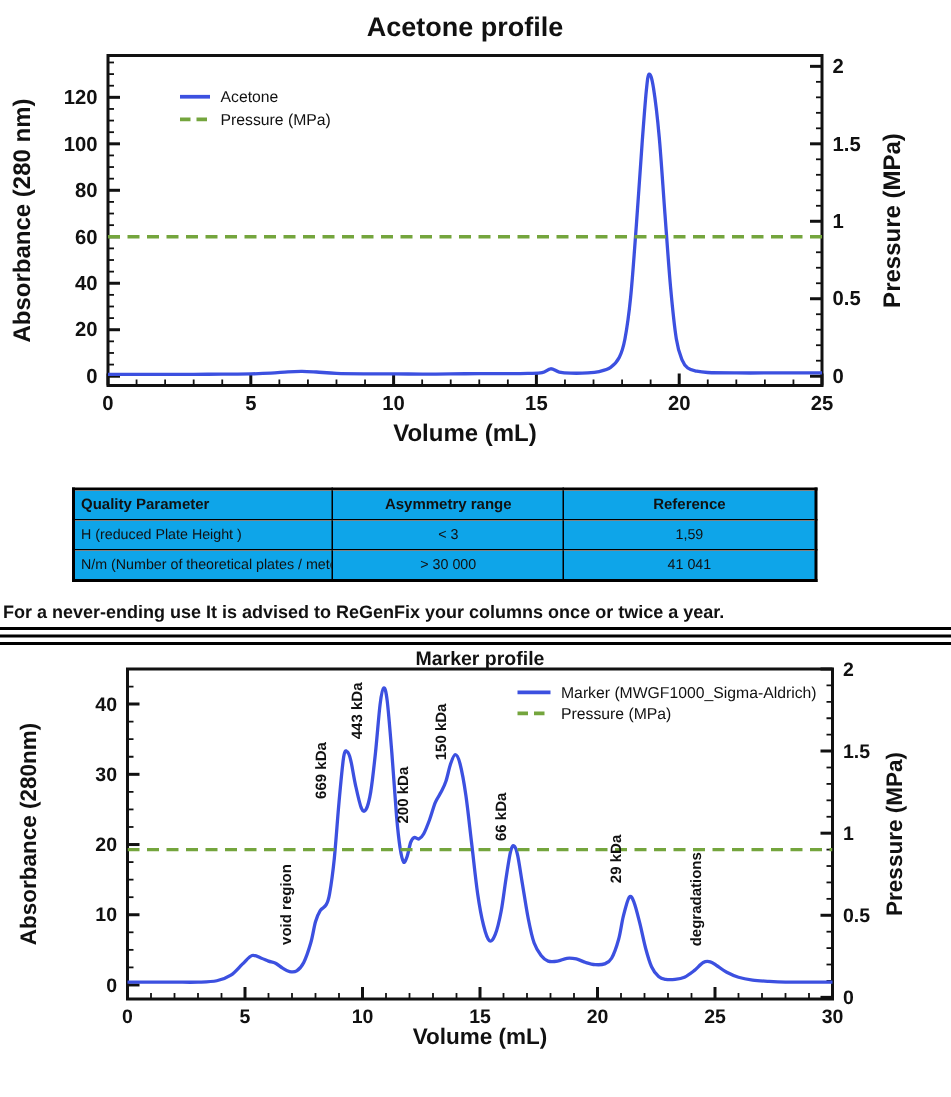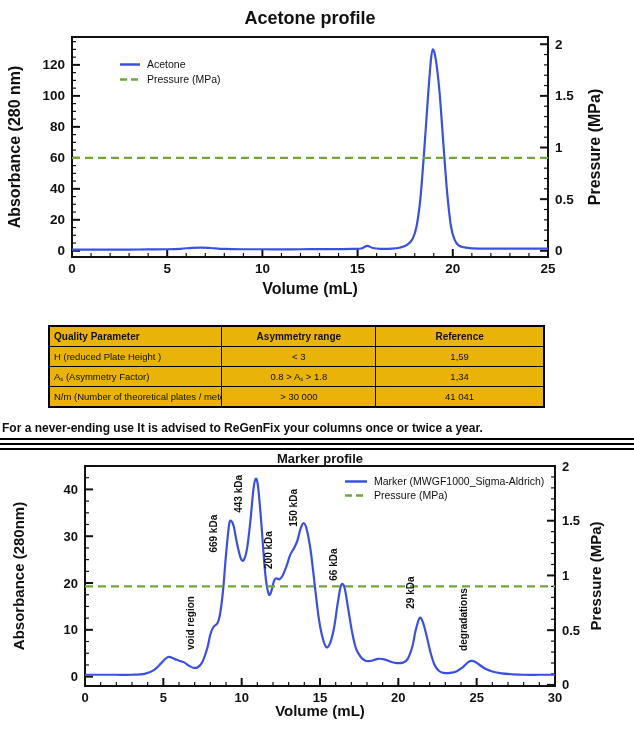--- a/index.html
+++ b/index.html
@@ -9,21 +9,21 @@
   }
   svg text{font-family:"Liberation Sans",sans-serif;}
   .qc-table{
     border-collapse:collapse;
     margin:13px 0 0 48px;
     width:497px;
     table-layout:fixed;
   }
   .qc-table th,.qc-table td{
     border:1px solid #000;
-    background:#eab308;
+    background:#0ea5e9;
     font-size:9.5px;
     padding:3px 4px;
     height:13px;
     overflow:hidden;
     white-space:nowrap;
   }
   .qc-table th{font-size:10px;font-weight:bold;text-align:center;}
   .qc-table{border:2px solid #000;}
   .qc-table .c-param{text-align:left;width:35%;}
   .qc-table .c-ref{text-align:center;width:31%;}
@@ -166,25 +166,20 @@
       <th class="c-param">Quality Parameter</th>
       <th class="c-ref">Asymmetry range</th>
       <th class="c-meas">Reference</th>
     </tr>
   </thead>
   <tbody>
     <tr>
         <td class="c-param">H (reduced Plate Height )</td>
         <td class="c-ref">&lt; 3</td>
         <td class="c-meas">1,59</td>
-      </tr>
-      <tr>
-        <td class="c-param">Aₛ (Asymmetry Factor)</td>
-        <td class="c-ref">0.8 &gt; Aₛ &gt; 1.8</td>
-        <td class="c-meas">1,34</td>
       </tr>
       <tr>
         <td class="c-param">N/m (Number of theoretical plates / meter)</td>
         <td class="c-ref">&gt; 30 000</td>
         <td class="c-meas">41 041</td>
       </tr>
   </tbody>
 </table>
 
 <div class="note">For a never-ending use It is advised to ReGenFix your columns once or twice a year.</div>

